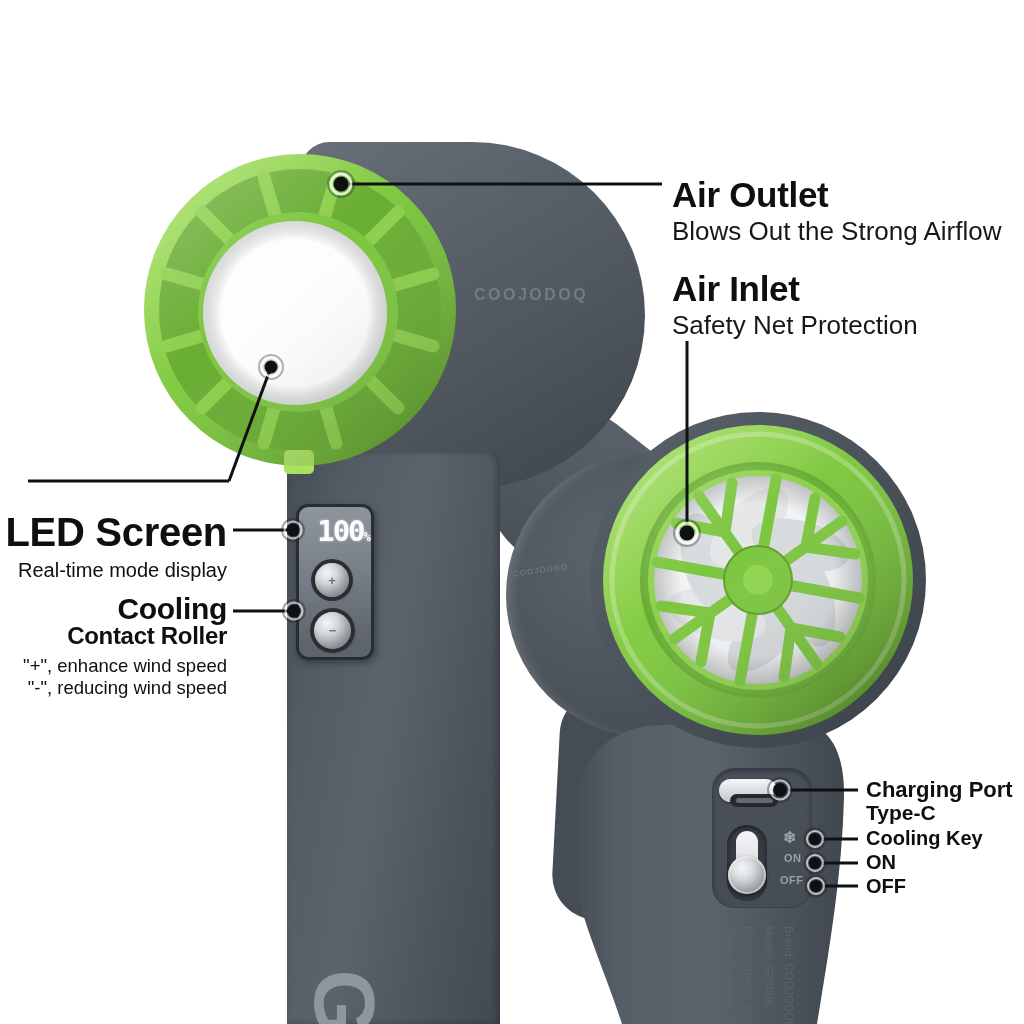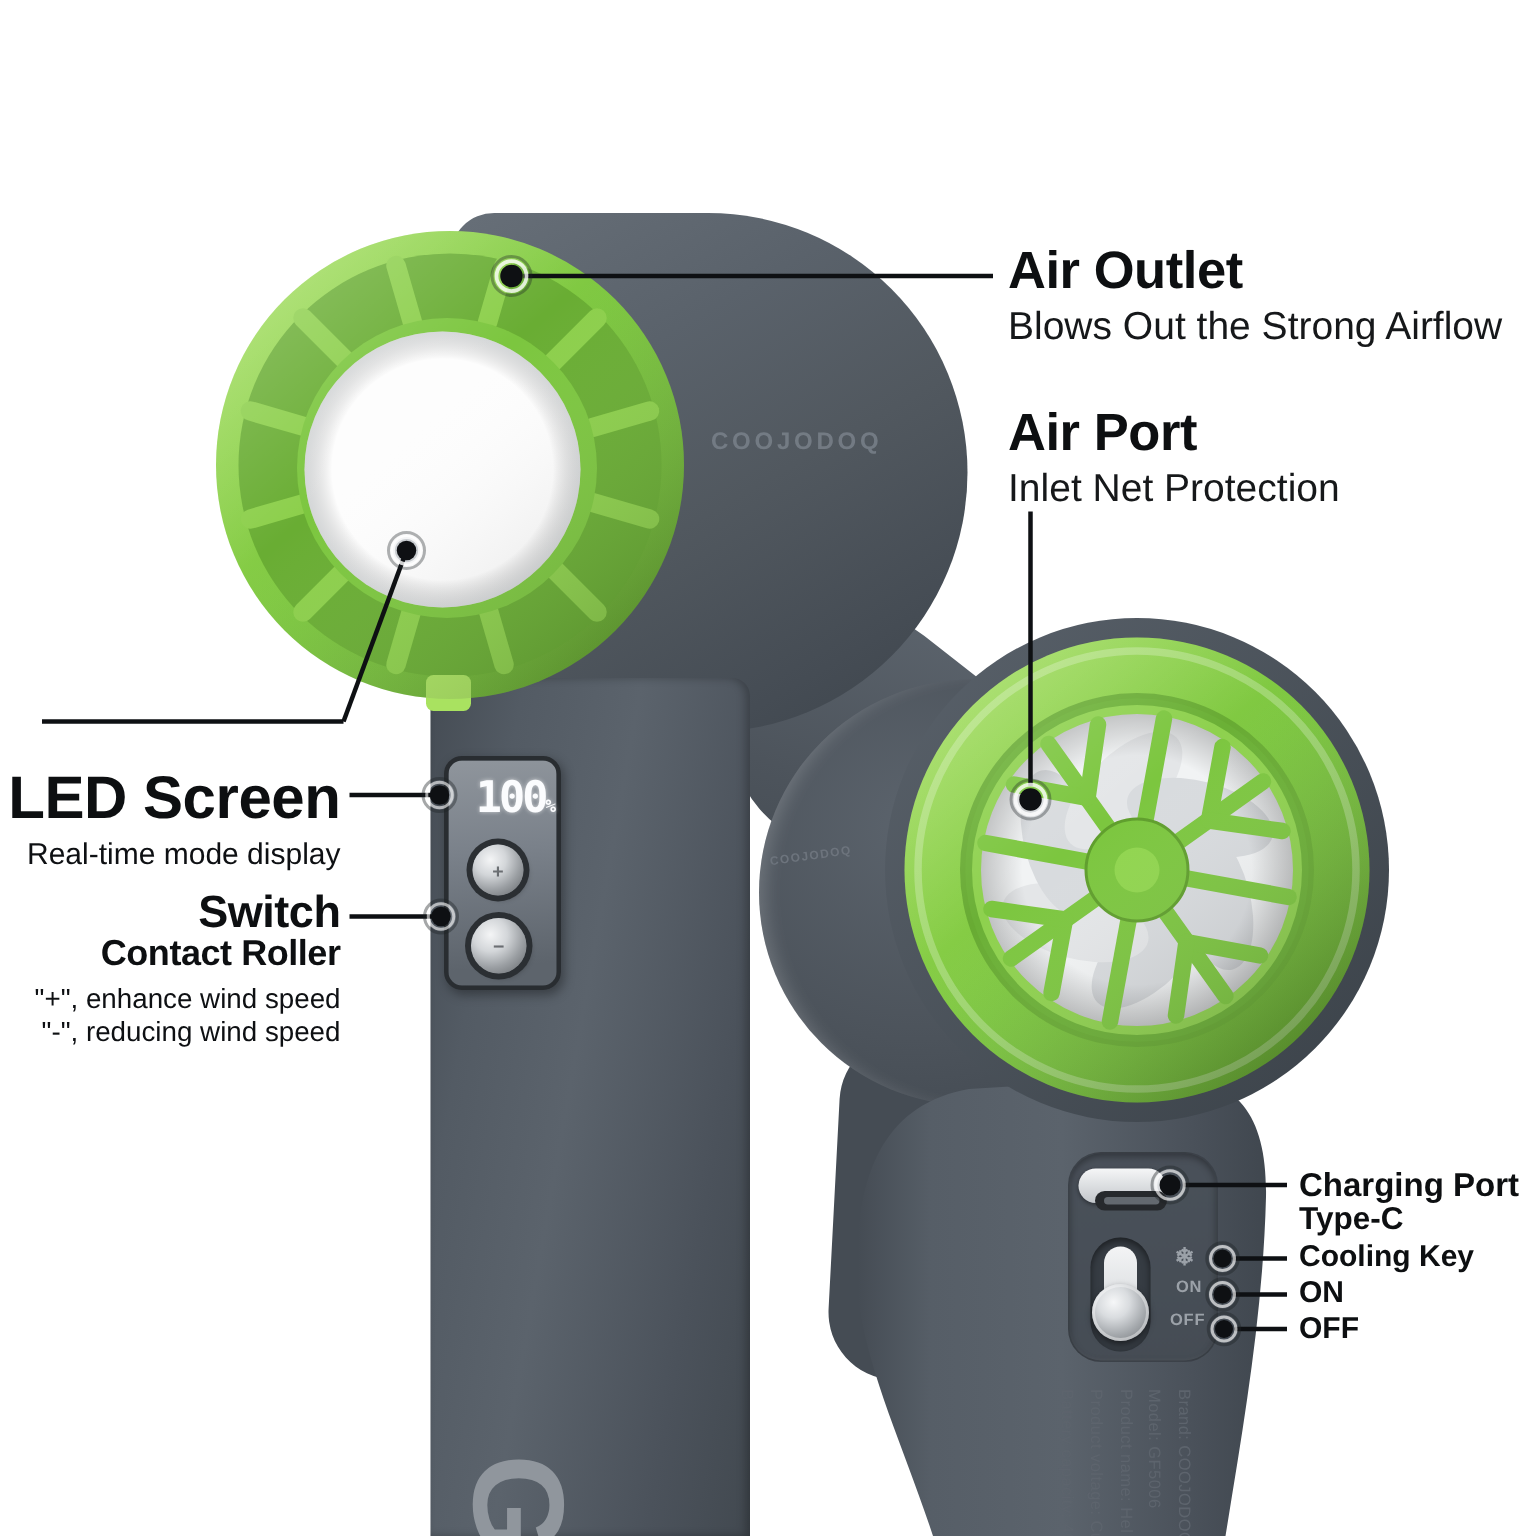--- a/index.html
+++ b/index.html
@@ -234,38 +234,38 @@
       <circle cx="170" cy="174" r="100" fill="#7cc63f"></circle>
       <rect x="156" y="312" width="30" height="24" rx="5" fill="#a9e260"></rect>
       <circle cx="167" cy="175" r="92" fill="#fdfdfd"></circle>
       <circle cx="167" cy="175" r="92" fill="url(#openShade)"></circle>
       <circle cx="143" cy="229" r="9" fill="#c9cdd1"></circle>
       <circle cx="143" cy="229" r="5" fill="#9aa0a6"></circle>
       <circle cx="172" cy="172" r="156" fill="url(#shadeTopL)"></circle>
     </g>
   </svg>
 
-  <div class="abs z50 big" style="left:672px;top:163px">
+  <div class="abs z50 big" style="left:672px;top:177px">
     <div class="lbl-title">Air Outlet</div>
     <div class="lbl-sub">Blows Out the Strong Airflow</div>
   </div>
 
   <div class="abs z50 big" style="left:672px;top:271px">
-    <div class="lbl-title">Air Port</div>
-    <div class="lbl-sub">Inlet Net Protection</div>
+    <div class="lbl-title">Air Inlet</div>
+    <div class="lbl-sub">Safety Net Protection</div>
   </div>
 
 
   <div class="abs z50 left-col" style="left:0;top:512px;width:227px">
     <div class="lbl-title" style="font-size:40px">LED Screen</div>
     <div style="font-size:20px;margin-top:5px">Real-time mode display</div>
   </div>
 
   <div class="abs z50 left-col" style="left:0;top:593px;width:227px">
-    <div class="lbl-title" style="font-size:30px">Switch</div>
+    <div class="lbl-title" style="font-size:30px">Cooling</div>
     <div class="lbl-title" style="font-size:24px">Contact Roller</div>
     <div style="font-size:18.5px;margin-top:6px;line-height:1.18">"+", enhance wind speed</div>
     <div style="font-size:18.5px;line-height:1.18">"-", reducing wind speed</div>
   </div>
 
   <div class="abs z50" style="left:866px;top:778px">
     <div class="small-lbl" style="font-size:22px">Charging Port</div>
     <div class="small-lbl" style="font-size:21px">Type-C</div>
   </div>
   <div class="abs z50 small-lbl" style="left:866px;top:827px">Cooling Key</div>

